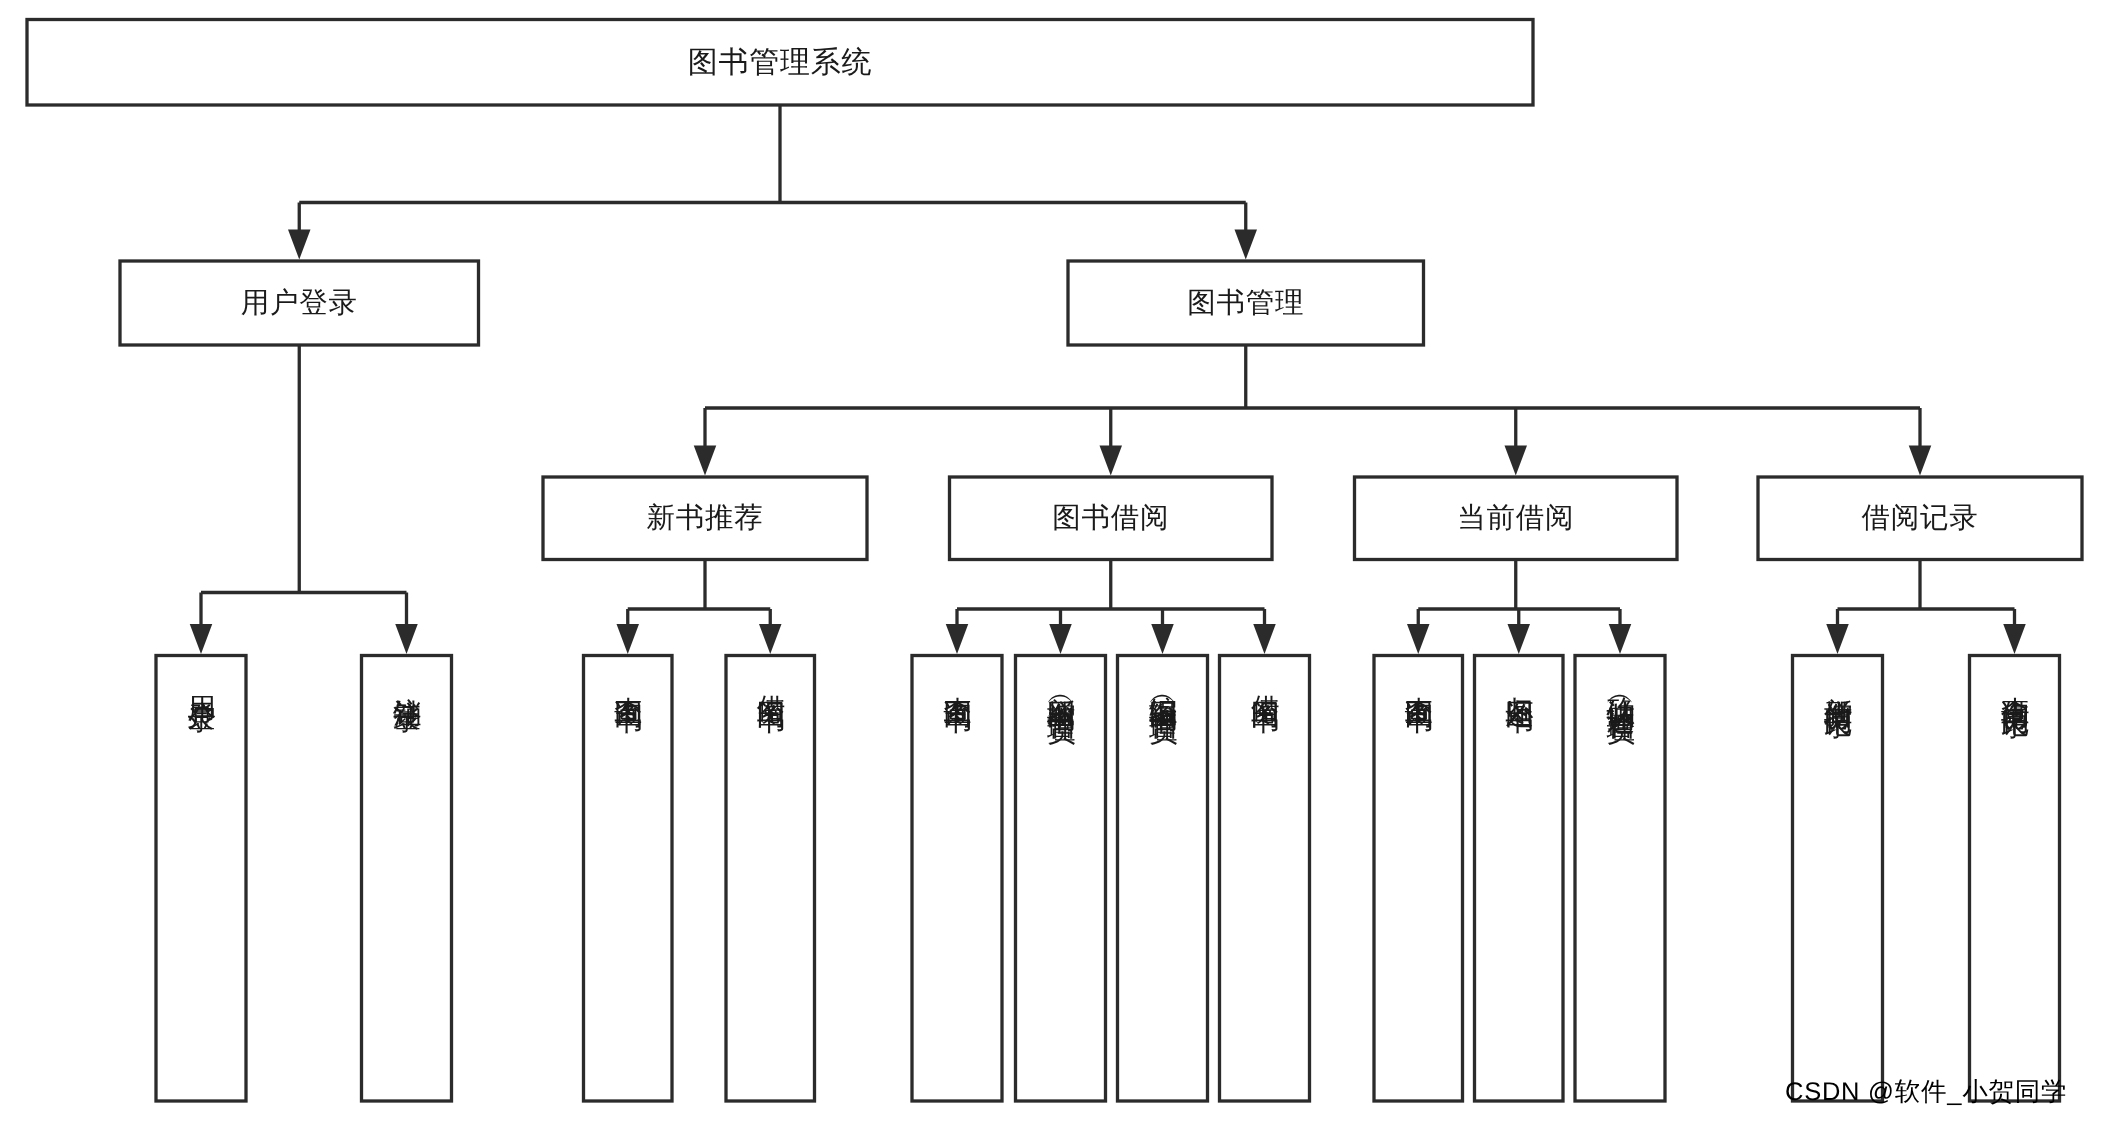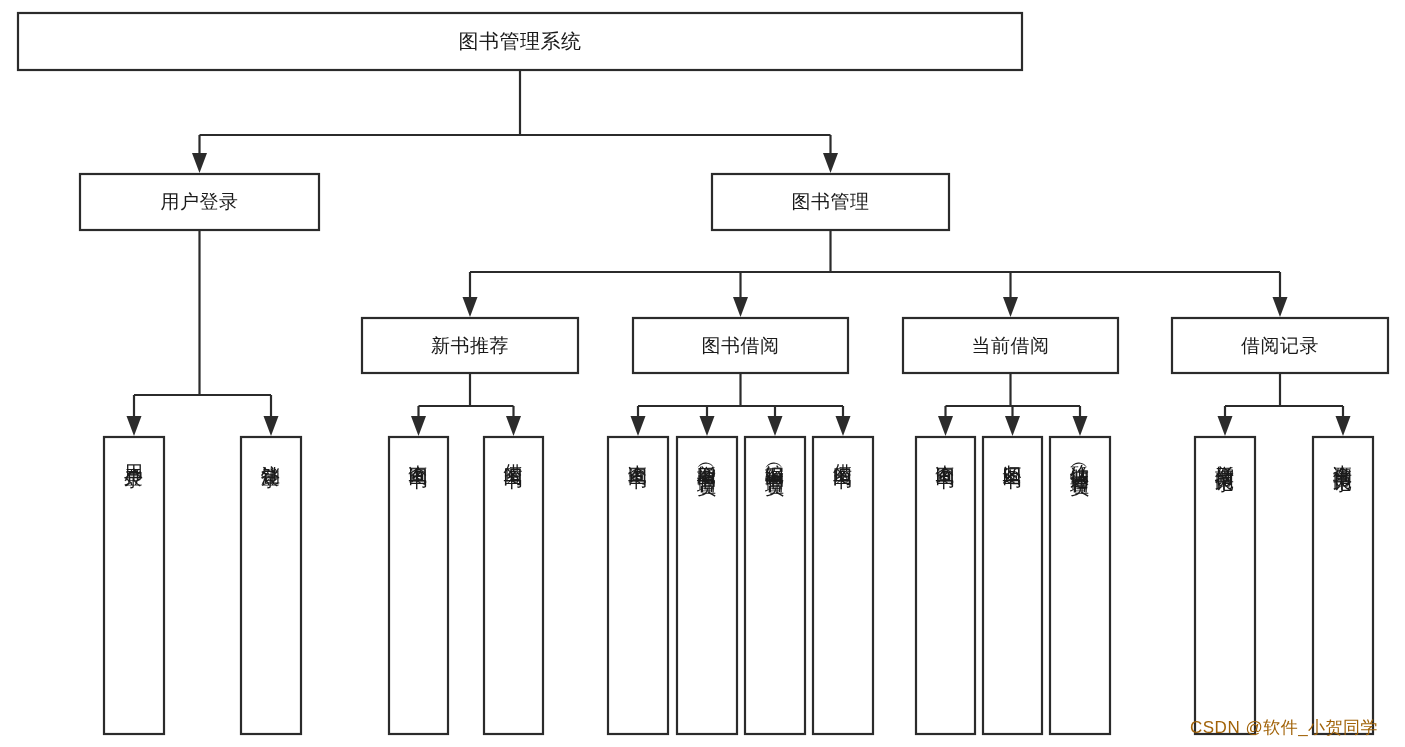--- a/index.html
+++ b/index.html
@@ -72,21 +72,21 @@
     line-height: 1;
     color: #1a1a1a;
     letter-spacing: 2px;
     white-space: nowrap;
     display: block;
   }
   .watermark {
     position: absolute;
     font-family: "Liberation Sans", "DejaVu Sans", sans-serif;
     font-size: 17px;
-    color: #a16207;
+    color: #000000;
     white-space: nowrap;
     letter-spacing: 0.5px;
     user-select: none;
   }
 </style>
 </head>
 <body>
 
 <div id="diagram-root">
   <svg id="flow" viewBox="0 0 1405 747">

